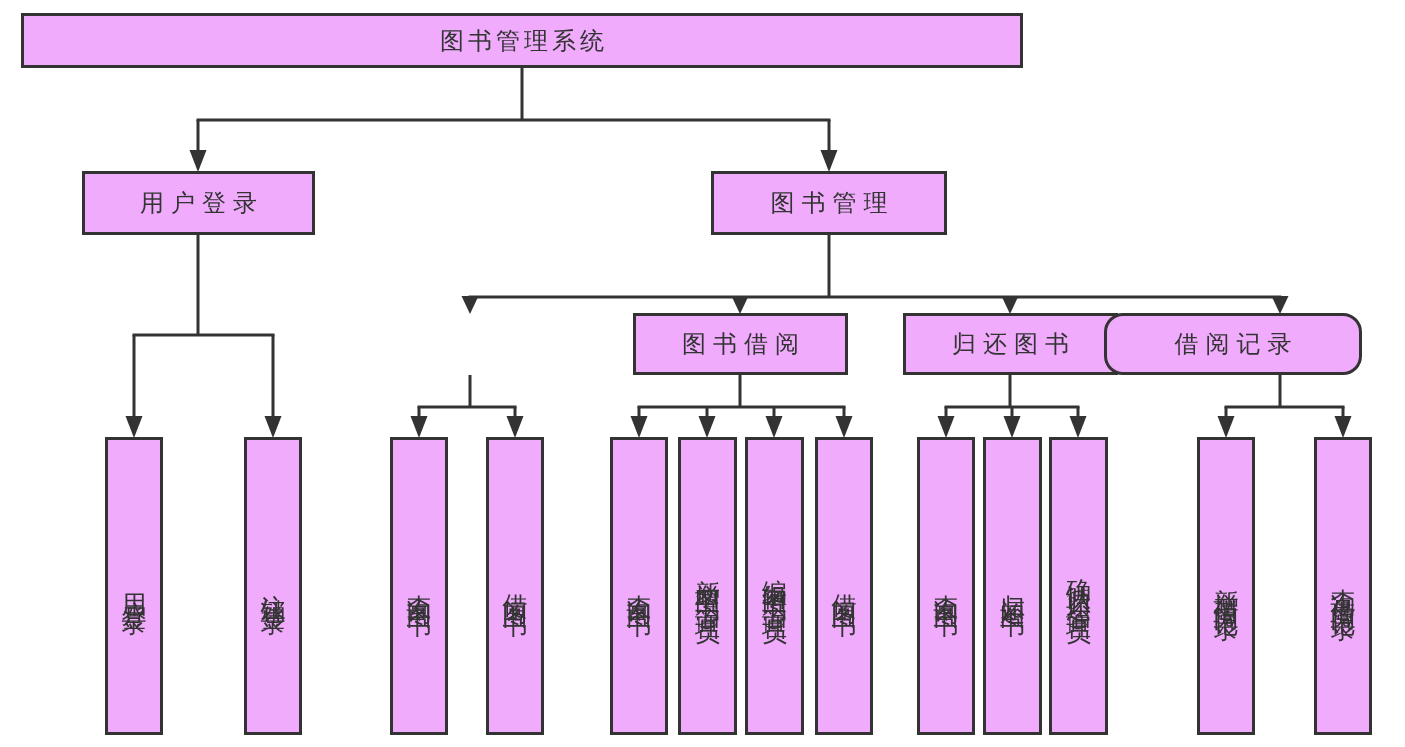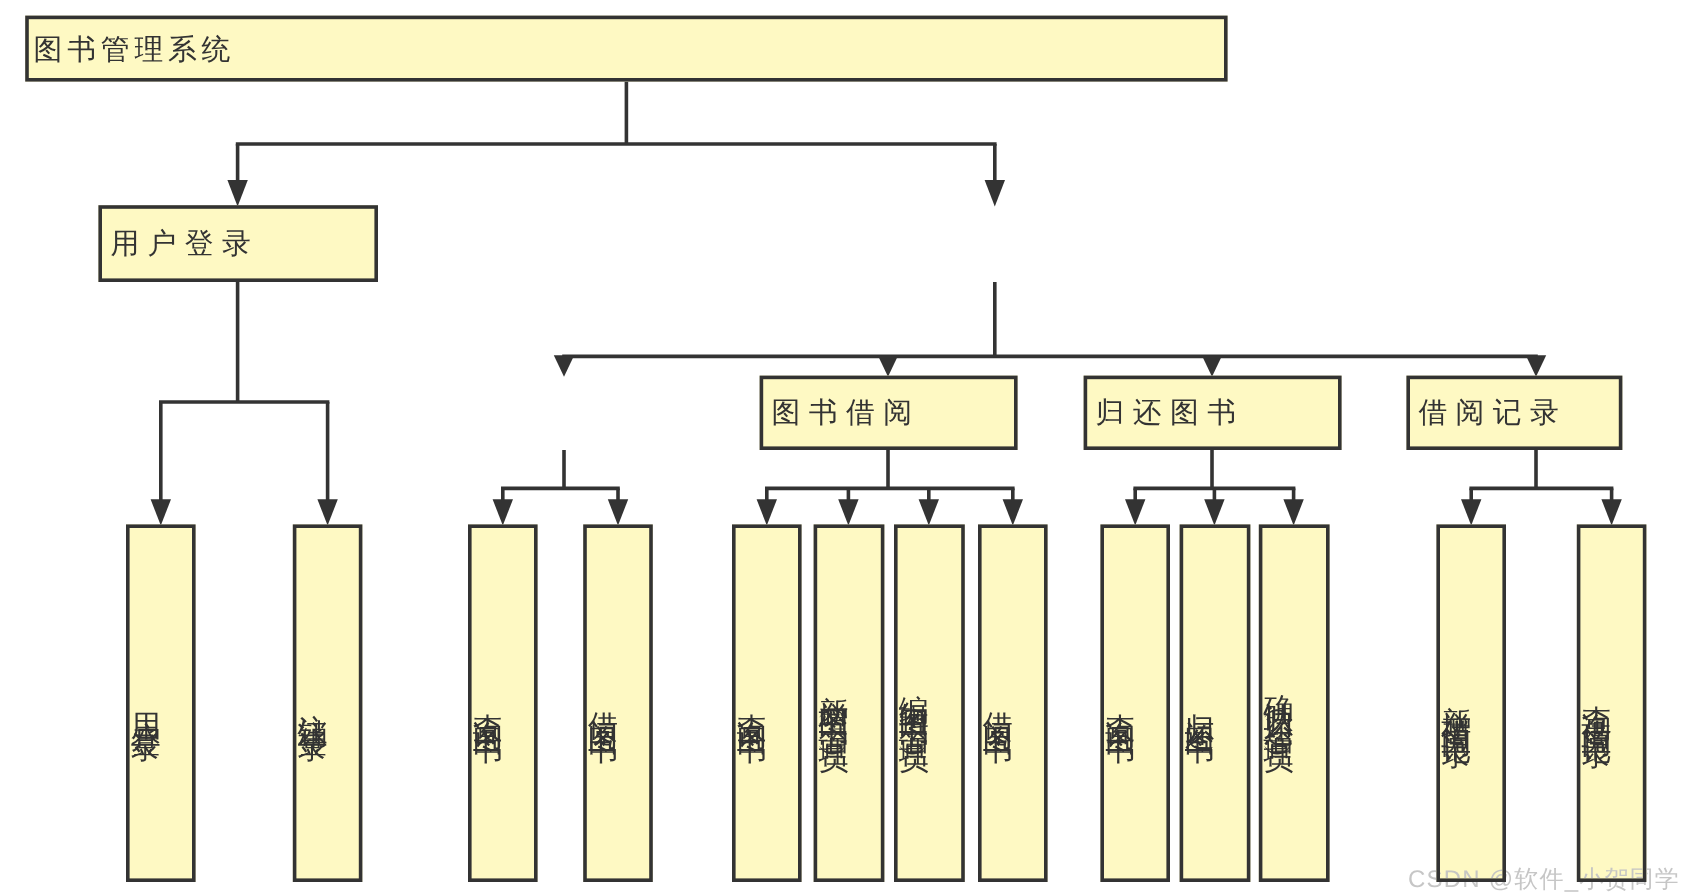--- a/index.html
+++ b/index.html
@@ -12,25 +12,25 @@
     height: 747px;
     background: #ffffff;
     overflow: hidden;
   }
 
   svg.wires { position: absolute; left: 0; top: 0; }
 
   .node {
     position: absolute;
     border: 3px solid #333333;
-    background: #fef9c3;
+    background: #f0abfc;
     color: #333333;
     display: flex;
     align-items: center;
-    justify-content: flex-start;
+    justify-content: center;
   }
 
   .h-node {
     font-size: 24px;
     letter-spacing: 7px;
     text-indent: 7px;
     white-space: nowrap;
   }
   .root-node {
     letter-spacing: 4px;
@@ -134,28 +134,31 @@
     </g>
   </svg>
 
   <div class="node h-node root-node" style="left:21px; top:13px; width:1002px; height:55px;">
     <span class="label">图书管理系统</span>
   </div>
 
   <div class="node h-node" style="left:82px; top:171px; width:233px; height:64px;">
     <span class="label">用户登录</span>
   </div>
+  <div class="node h-node" style="left:711px; top:171px; width:236px; height:64px;">
+    <span class="label">图书管理</span>
+  </div>
 
   <div class="node h-node" style="left:633px; top:313px; width:215px; height:62px;">
     <span class="label">图书借阅</span>
   </div>
   <div class="node h-node" style="left:903px; top:313px; width:215px; height:62px;">
     <span class="label">归还图书</span>
   </div>
-  <div class="node h-node" style="left:1172px; top:313px; width:180px; height:62px;">
+  <div class="node h-node" style="left:1104px; top:313px; width:258px; height:62px;border-radius:19px;">
     <span class="label">借阅记录</span>
   </div>
 
   <div class="node v-node" style="left:105px; top:437px; width:58px; height:298px;">
     <span class="label">用户登录</span>
   </div>
   <div class="node v-node" style="left:244px; top:437px; width:58px; height:298px;">
     <span class="label">注销登录</span>
   </div>
 
@@ -189,15 +192,14 @@
     <span class="label">确认归还（管理员）</span>
   </div>
 
   <div class="node v-node" style="left:1197px; top:437px; width:58px; height:298px;">
     <span class="label">新增借阅记录</span>
   </div>
   <div class="node v-node" style="left:1314px; top:437px; width:58px; height:298px;">
     <span class="label">查询借阅记录</span>
   </div>
 
-  <div class="watermark">CSDN @软件_小贺同学</div>
 
 </div>
 
 </body></html>

